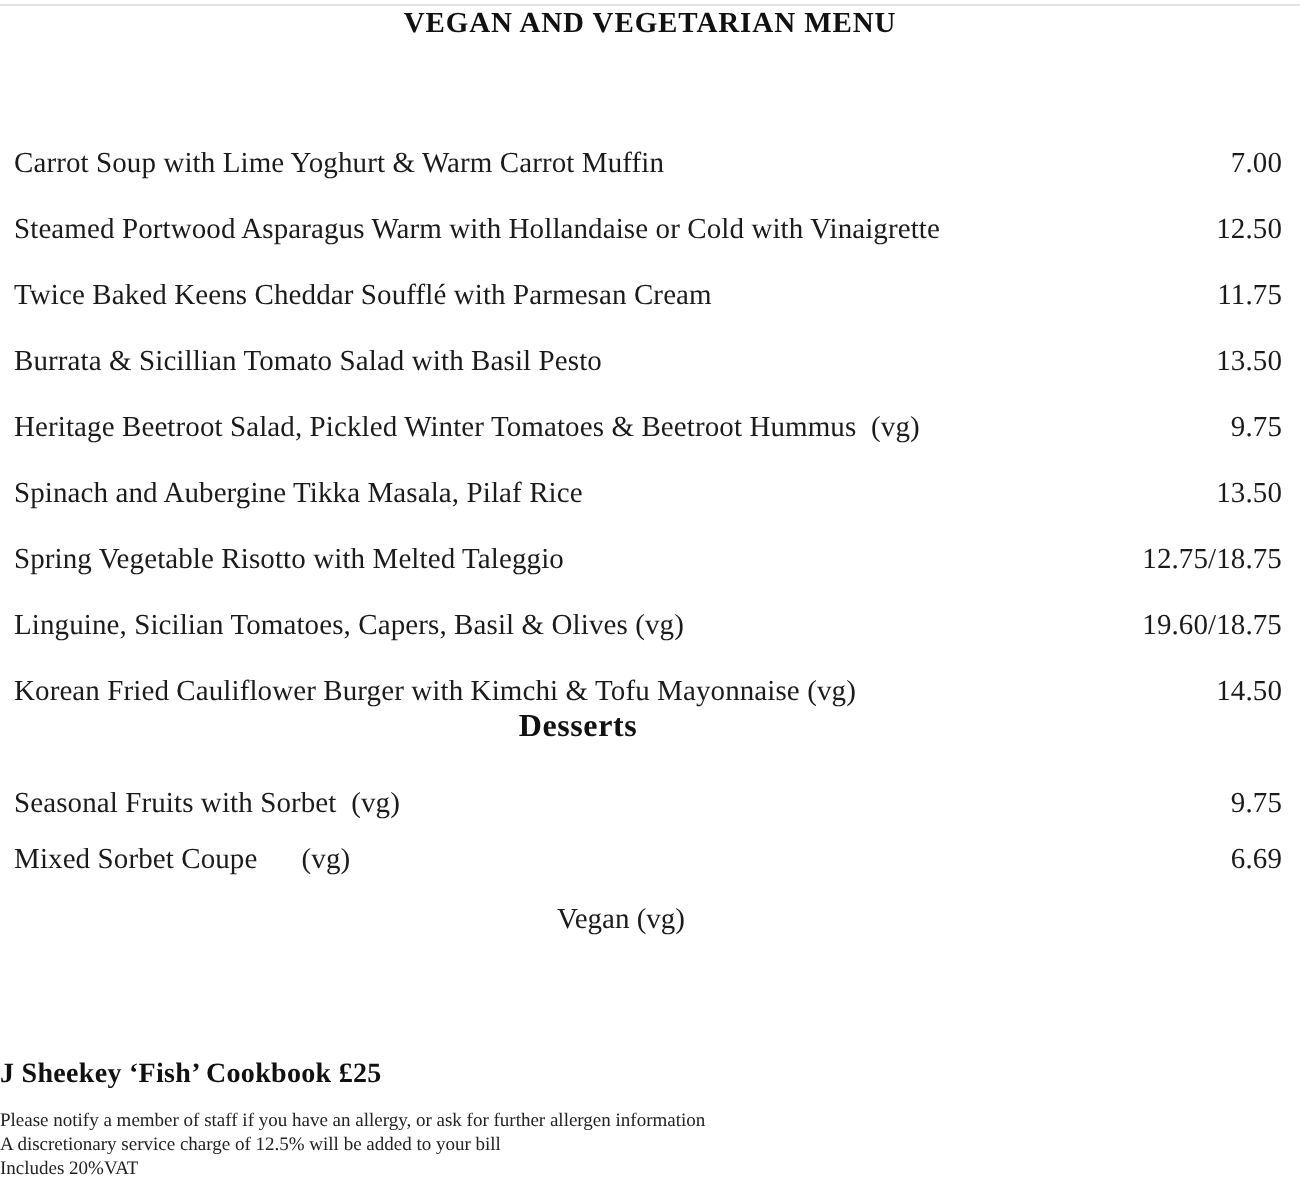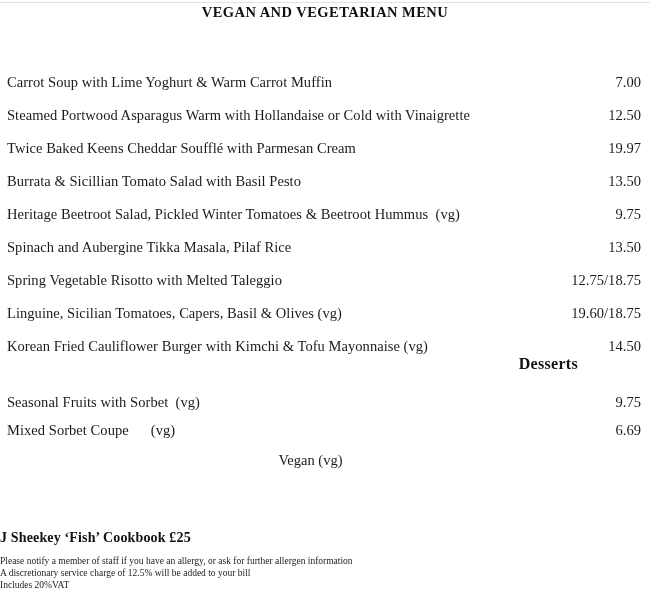--- a/index.html
+++ b/index.html
@@ -71,21 +71,21 @@
     white-space: pre;
     letter-spacing: 0.05px;
   }
 
   
   .section-heading {
     position: absolute;
     top: 355px;
     left: 0;
     width: 578px;
-    text-align: right;
+    text-align: center;
     font-size: 16px;
     font-weight: bold;
     letter-spacing: 0.3px;
     color: #111;
   }
   .dessert-list {
     position: absolute;
     top: 394px;
     left: 7px;
     width: 634px;
@@ -145,21 +145,21 @@
       <span class="dish-price">7.00</span>
     </div>
 
     <div class="dish-row">
       <span class="dish-name">Steamed Portwood Asparagus Warm with Hollandaise or Cold with Vinaigrette</span>
       <span class="dish-price">12.50</span>
     </div>
 
     <div class="dish-row">
       <span class="dish-name">Twice Baked Keens Cheddar Soufflé with Parmesan Cream</span>
-      <span class="dish-price">19.97</span>
+      <span class="dish-price">11.75</span>
     </div>
 
     <div class="dish-row">
       <span class="dish-name">Burrata &amp; Sicillian Tomato Salad with Basil Pesto</span>
       <span class="dish-price">13.50</span>
     </div>
 
     <div class="dish-row">
       <span class="dish-name">Heritage Beetroot Salad, Pickled Winter Tomatoes &amp; Beetroot Hummus  (vg)</span>
       <span class="dish-price">9.75</span>

